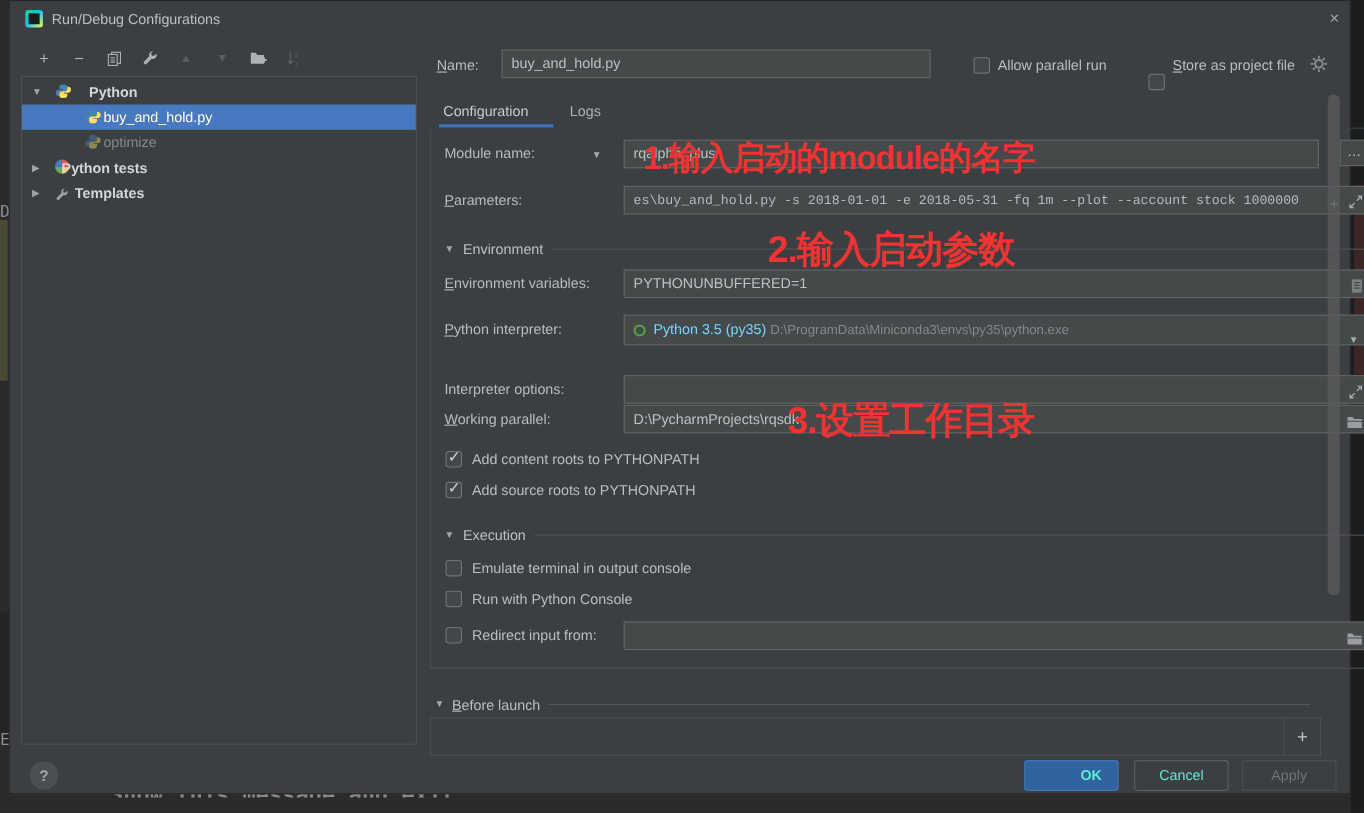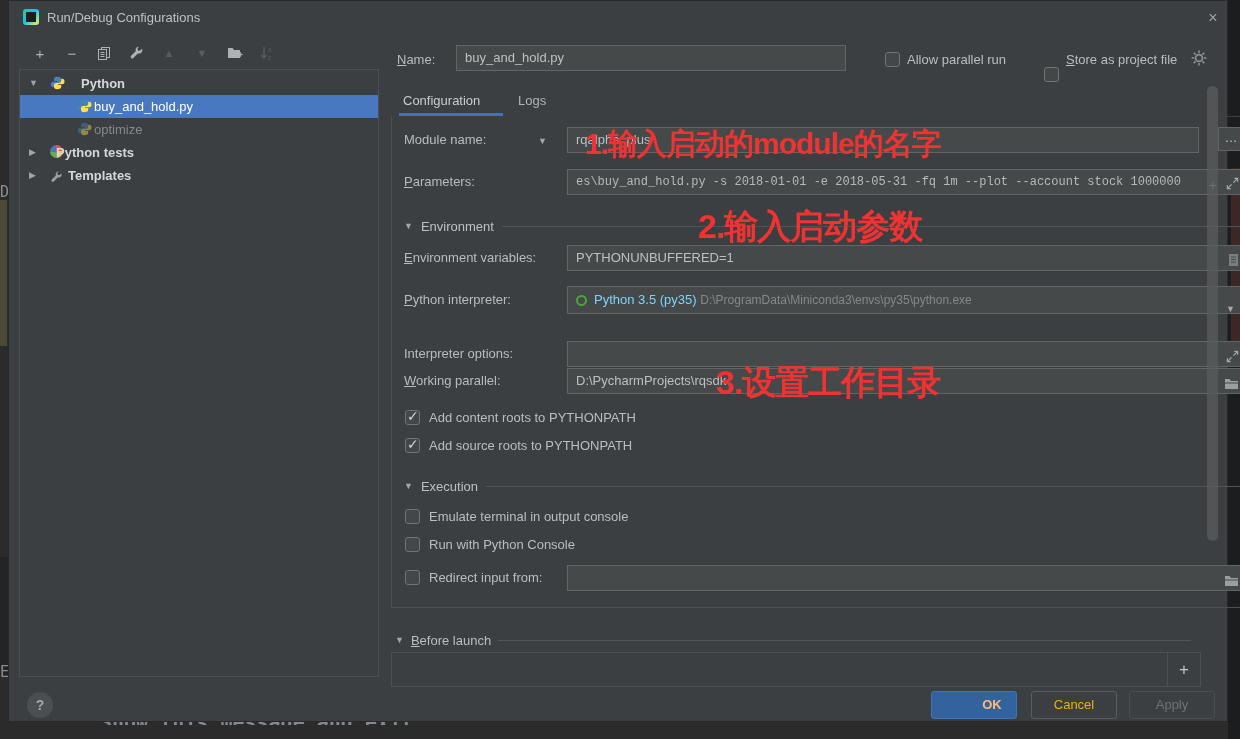--- a/index.html
+++ b/index.html
@@ -107,22 +107,22 @@
   .bl-header .tri { font-size:9px; color:#a2a5a7; margin-left:4px; }
   .bl-box { left:0; top:651px; width:810px; height:35px; border:1px solid #4c5052; }
   .bl-add { position:absolute; right:0; top:0; bottom:0; width:33px; border-left:1px solid #4c5052;
     text-align:center; line-height:33px; font-size:17px; color:#c3c6c8; cursor:pointer; }
 
   
   .help-btn { left:18px; top:691px; width:26px; height:26px; border-radius:50%; background:#4c4f51;
     text-align:center; line-height:26px; color:#a3a7a9; font-weight:bold; font-size:14px; cursor:pointer; }
   .btn { top:690px; width:86px; height:28px; border-radius:3px; text-align:center; line-height:26px;
     font-size:13px; cursor:pointer; }
-  .btn-ok { left:922px; background:#33639e; border:1px solid #3e76b5; color:#fdba74; font-weight:600;padding-left:36px; }
-  .btn-cancel { left:1022px; background:#3c3f41; border:1px solid #5b5e60; color:#eab308; }
+  .btn-ok { left:922px; background:#33639e; border:1px solid #3e76b5; color:#5eead4; font-weight:600;padding-left:36px; }
+  .btn-cancel { left:1022px; background:#3c3f41; border:1px solid #5b5e60; color:#5eead4; }
   .btn-apply { left:1120px; background:#3c3f41; border:1px solid #4b4e50; color:#6f7375; }
 
   .scrollbar { left:1198px; top:85px; width:11px; height:455px; background:#595c5e; border-radius:5px; opacity:.75; }
 
   
   .anno { position:absolute; z-index:20; color:#ef3232; font-weight:bold; white-space:nowrap;
     letter-spacing:-1px; font-family:"Liberation Sans", sans-serif; }
   .anno1 { left:585px; top:124px; font-size:30px; }
   .anno2 { left:698px; top:204px; font-size:34px; }
   .anno3 { left:716px; top:360px; font-size:34px; }

